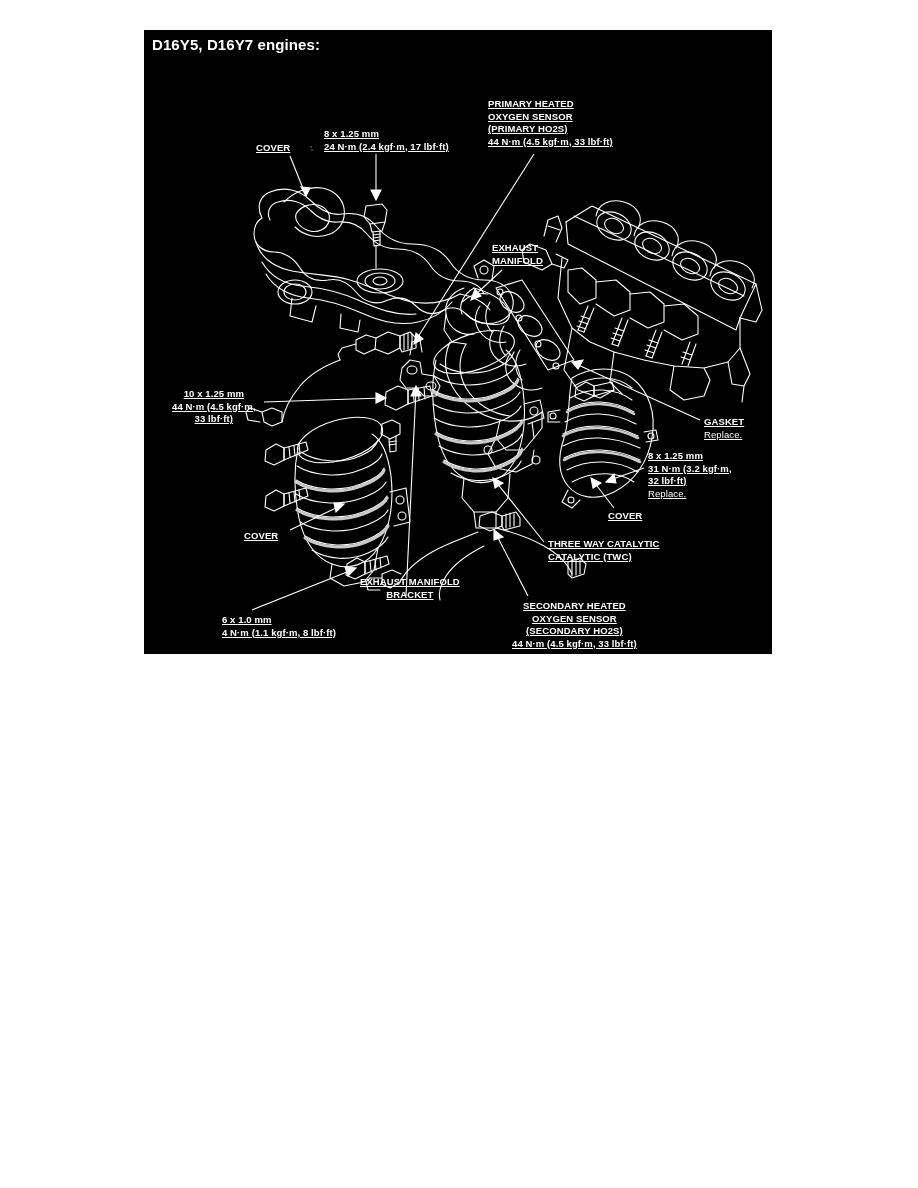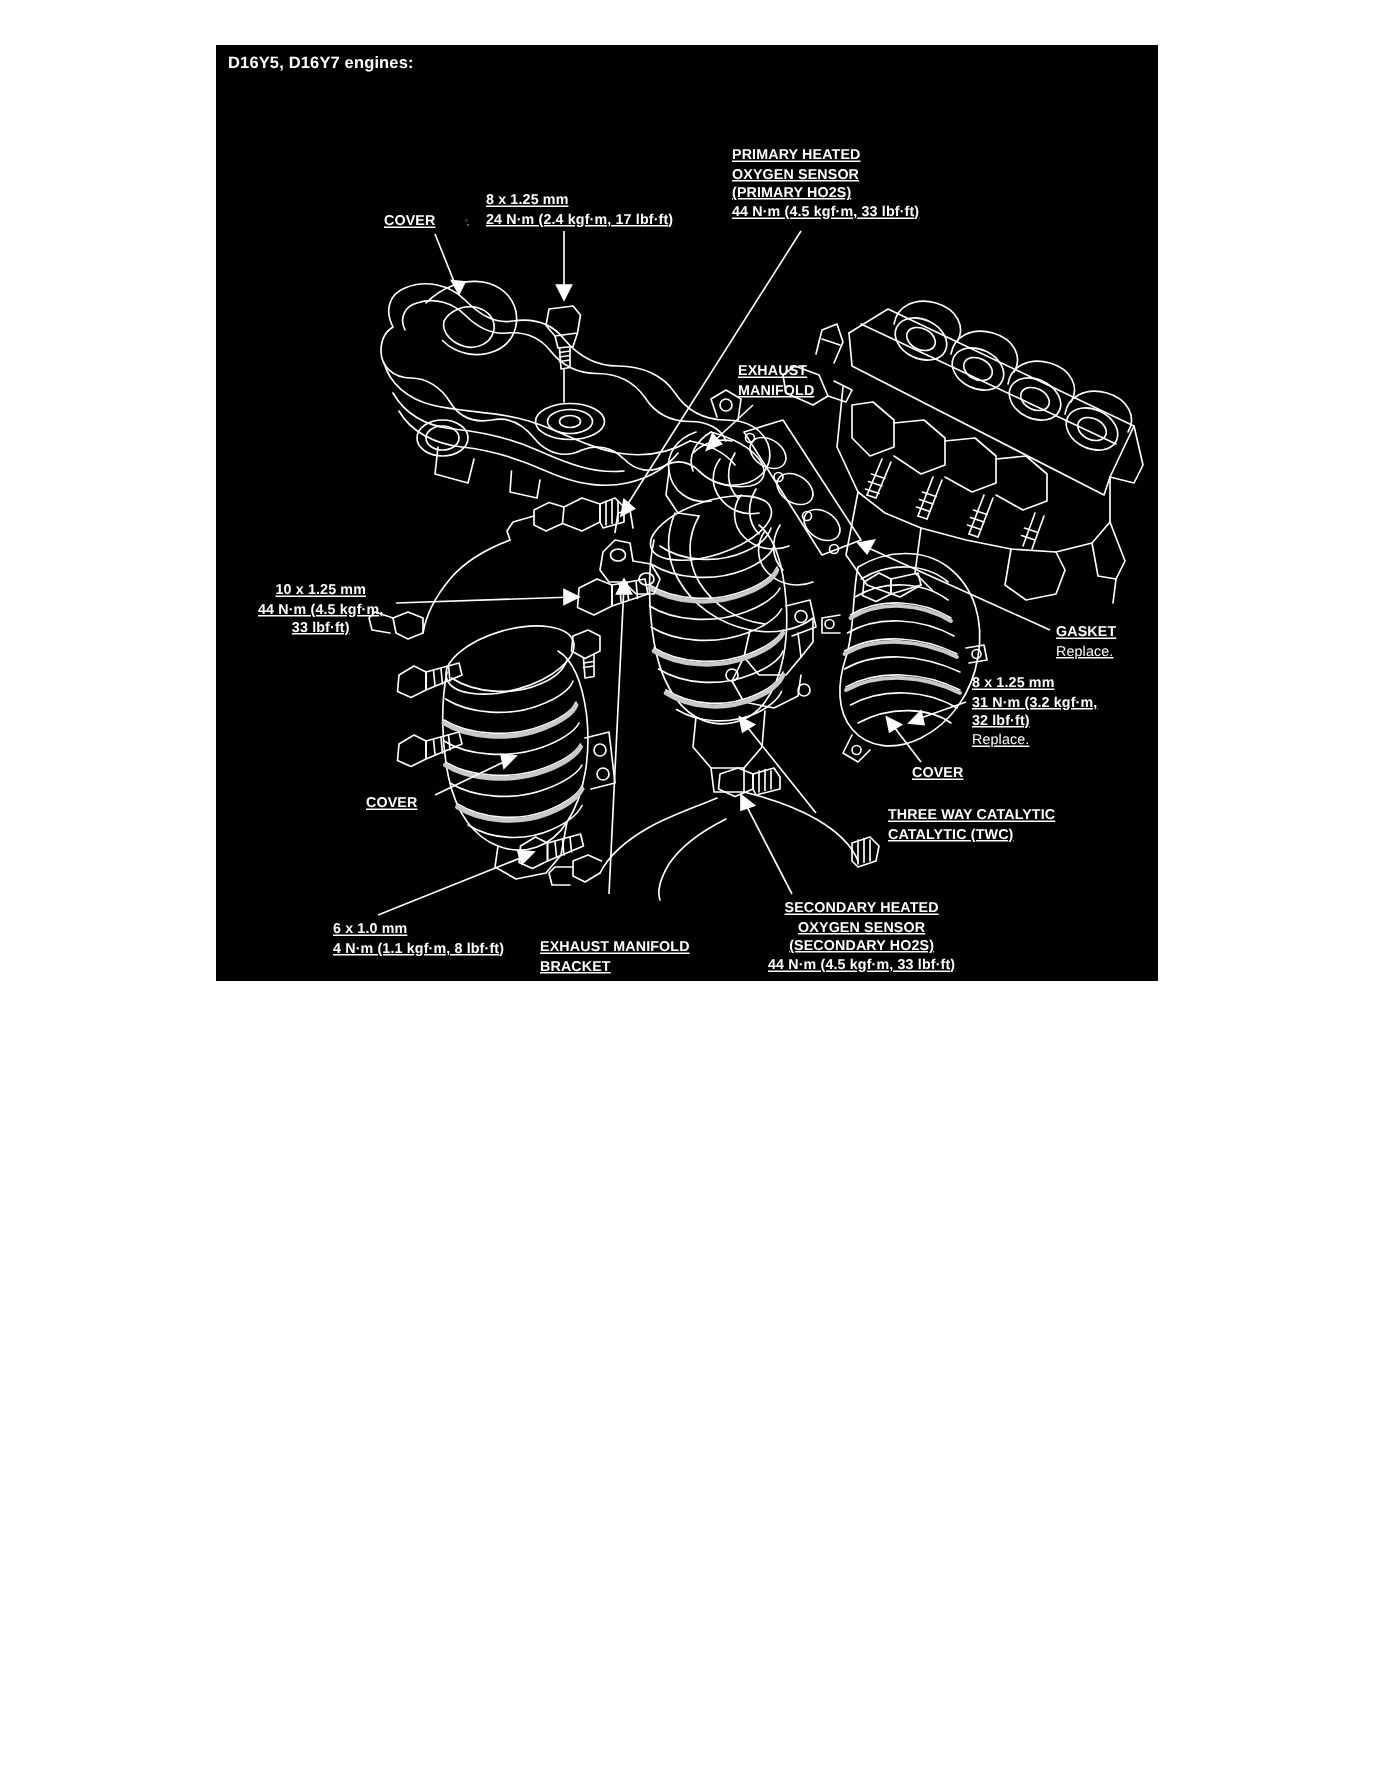--- a/index.html
+++ b/index.html
@@ -24,21 +24,21 @@
     height: 624px;
     background: #000000;
     overflow: hidden;
   }
 
   #figure-title {
     position: absolute;
     left: 8px;
     top: 6px;
     color: #ffffff;
-    font-size: 11px;
+    font-size: 15px;
     font-weight: bold;
     letter-spacing: 0.1px;
     white-space: nowrap;
   }
 
   
   #drawing-layer {
     position: absolute;
     left: 0;
     top: 0;
@@ -453,35 +453,35 @@
     <span class="ln">8 x 1.25 mm</span>
     <span class="ln">31 N·m (3.2 kgf·m,</span>
     <span class="ln">32 lbf·ft)</span>
     <span class="ln" style="font-weight:normal;">Replace.</span>
   </div>
 
   <div class="callout" style="left:464px; top:480px;">
     <span class="ln">COVER</span>
   </div>
 
-  <div class="callout" style="left:404px; top:508px;margin-left:44px;">
+  <div class="callout" style="left:404px; top:508px;">
     <span class="ln">THREE WAY CATALYTIC</span>
     <span class="ln">CATALYTIC (TWC)</span>
   </div>
 
   <div class="callout" style="left:100px; top:500px;">
     <span class="ln">COVER</span>
   </div>
 
   <div class="callout" style="left:78px; top:584px;">
     <span class="ln">6 x 1.0 mm</span>
     <span class="ln">4 N·m (1.1 kgf·m, 8 lbf·ft)</span>
   </div>
 
-  <div class="callout" style="left:216px; top:596px;">
+  <div class="callout" style="left:216px; top:546px;text-align:center;">
     <span class="ln">EXHAUST MANIFOLD</span>
     <span class="ln">BRACKET</span>
   </div>
 
   <div class="callout" style="left:368px; top:570px;text-align:center;">
     <span class="ln">SECONDARY HEATED</span>
     <span class="ln">OXYGEN SENSOR</span>
     <span class="ln">(SECONDARY HO2S)</span>
     <span class="ln">44 N·m (4.5 kgf·m, 33 lbf·ft)</span>
   </div>

